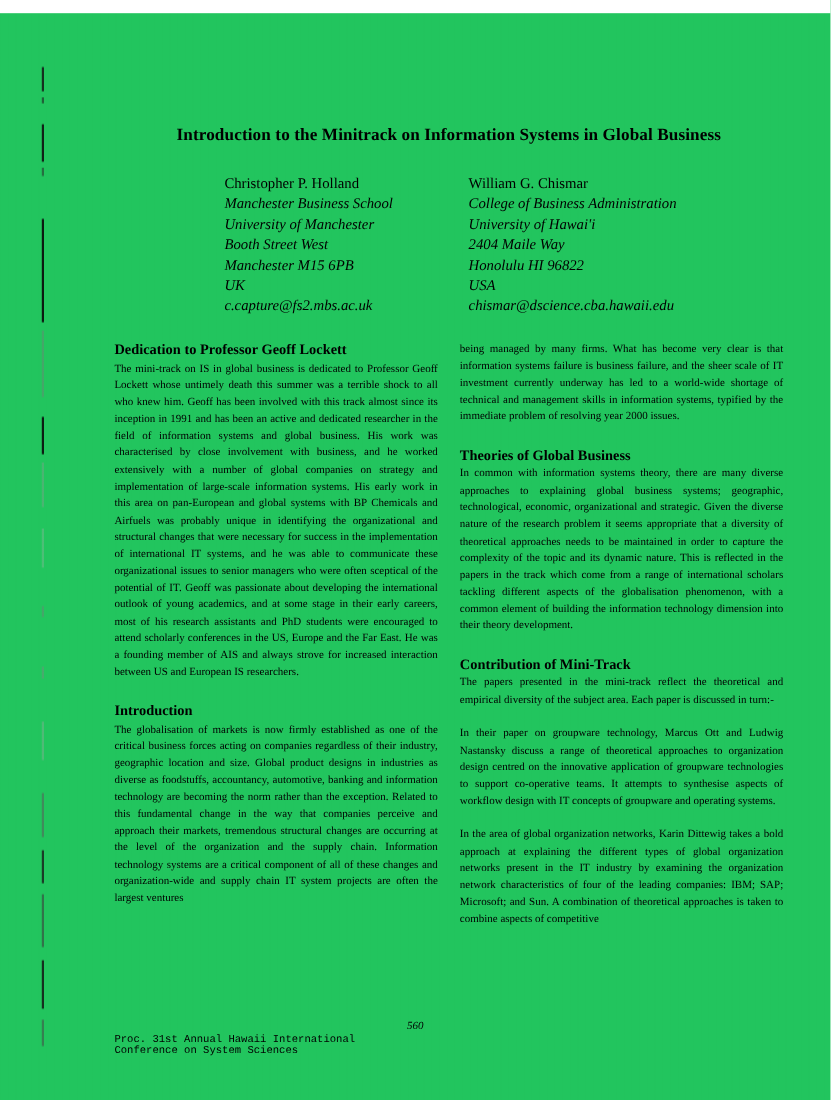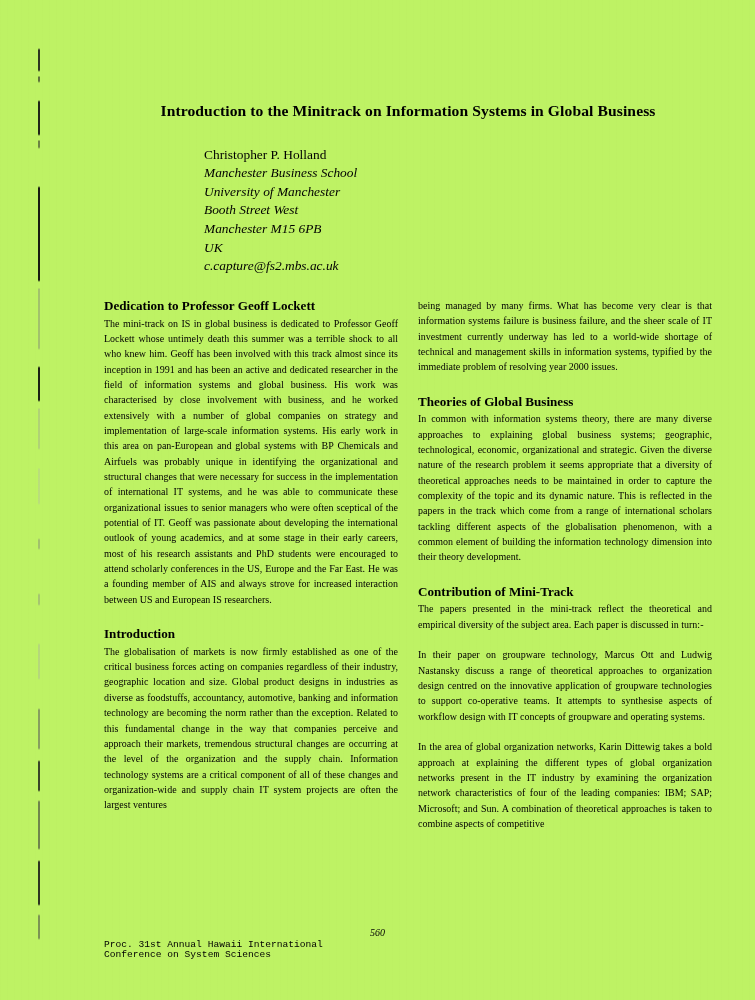--- a/index.html
+++ b/index.html
@@ -13,21 +13,22 @@
     position: relative;
     overflow: hidden;
     font-family: "Liberation Serif", "DejaVu Serif", serif;
     color: #000000;
   }
 
   
   .page {
     position: absolute;
     inset: 0;
-    background: #bef264;
+    background: #22c55e;
+    margin-top: 12px;
   }
 
   
   .scan-noise {
     position: absolute;
     inset: 0;
     pointer-events: none;
     opacity: .55;
     background:
       repeating-linear-gradient(90deg,
@@ -243,20 +244,29 @@
       <div class="author-block left">
         <div class="author-name">Christopher P. Holland</div>
         <div class="author-line">Manchester Business School</div>
         <div class="author-line">University of Manchester</div>
         <div class="author-line">Booth Street West</div>
         <div class="author-line">Manchester M15 6PB</div>
         <div class="author-line">UK</div>
         <div class="author-line">c.capture@fs2.mbs.ac.uk</div>
       </div>
 
+      <div class="author-block right">
+        <div class="author-name">William G. Chismar</div>
+        <div class="author-line">College of Business Administration</div>
+        <div class="author-line">University of Hawai'i</div>
+        <div class="author-line">2404 Maile Way</div>
+        <div class="author-line">Honolulu HI 96822</div>
+        <div class="author-line">USA</div>
+        <div class="author-line">chismar@dscience.cba.hawaii.edu</div>
+      </div>
 
     </div>
 
     <div class="columns">
 
       <div class="col left">
 
         <h2 class="section-heading">Dedication to Professor Geoff Lockett</h2>
         <p class="body-para">The mini-track on IS in global business  is dedicated to Professor Geoff Lockett whose untimely death this summer was a terrible shock to all who knew him. Geoff has been involved with this track almost since its inception in 1991 and has been an active and dedicated researcher in the field of information systems and global business. His work was characterised by close involvement with business, and he worked extensively with a number of global companies on strategy and implementation of large-scale information systems. His early work in this area on pan-European and global systems with BP Chemicals and Airfuels was probably unique in identifying the organizational and structural changes that were necessary for success in the implementation of international IT systems, and he was able to communicate these organizational issues to senior managers who were often sceptical of the potential of IT. Geoff was passionate about developing the international outlook of young academics, and at some stage in their early careers, most of his research assistants and PhD students were encouraged to attend scholarly conferences in the US, Europe and the Far East. He was a founding member of AIS and always strove for increased interaction between US and European IS researchers.</p>
 

